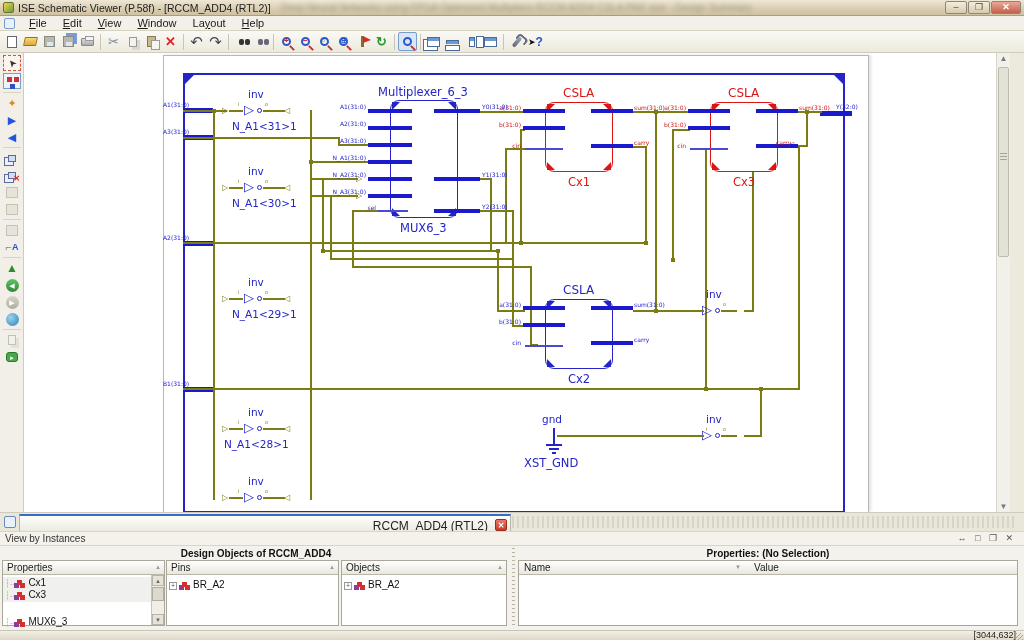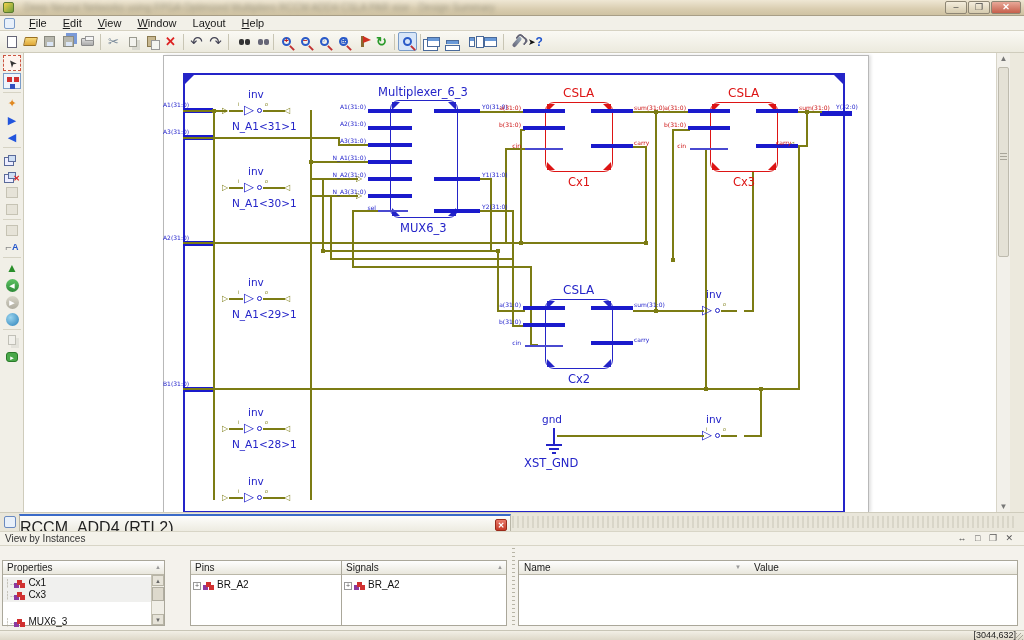--- a/index.html
+++ b/index.html
@@ -108,21 +108,21 @@
   .gate .t2 { position:absolute; left:62px; top:4px; font-size:8px; color:#7c7c14; line-height:8px; }
   .gnd-stem { position:absolute; background:#2424c8; }
 
   
   #tabbar { position:absolute; left:0; top:512px; width:1024px; height:19px; background:#e9e6da; border-top:1px solid #cfccbc; }
   #tabbar .dots { position:absolute; left:512px; top:3px; width:505px; height:12px;
     background:repeating-linear-gradient(90deg,#c8c5b6 0 2px, transparent 2px 5px); opacity:.5; }
   .tabico { position:absolute; left:4px; top:3px; width:12px; height:12px; background:#e8f0fa; border:1px solid #6a8ac0; border-radius:2px; }
   #doctab { position:absolute; left:19px; top:1px; width:492px; height:18px; background:linear-gradient(#fdfdfb,#eceadf);
     border:1px solid #b8b5a6; border-top:2px solid #3a6ac8; border-bottom:none; }
-  #doctab .tlab { position:absolute; left:0; right:22px; top:3px; text-align:left; font-size:16px; color:#222; }
+  #doctab .tlab { position:absolute; left:0; right:22px; top:3px; text-align:right; font-size:12px; color:#222; }
   #doctab .tclose { position:absolute; right:3px; top:3px; width:12px; height:12px; background:linear-gradient(#e87a6a,#c63a28);
     border:1px solid #9a2a1a; border-radius:2px; color:#fff; font-size:8px; font-weight:bold; text-align:center; line-height:11px; }
 
   #catbar { position:absolute; left:0; top:531px; width:1024px; height:15px; background:#f4f2ea; border-top:1px solid #d8d5c6; border-bottom:1px solid #d8d5c6; }
   #catbar .cap { position:absolute; left:5px; top:1px; font-size:10px; color:#333; }
   #catbar .cics { position:absolute; right:8px; top:1px; font-size:9px; color:#555; letter-spacing:3px; }
 
   #panels { position:absolute; left:0; top:546px; width:1024px; height:84px; background:#f4f2ec; }
   .phead { position:absolute; top:2px; font-size:10px; font-weight:bold; color:#111; text-align:center; }
   .lbox { position:absolute; top:14px; height:66px; background:#fff; border:1px solid #aaa79a; }
@@ -145,20 +145,21 @@
   #statusbar .gripper { position:absolute; right:1px; top:2px; width:7px; height:7px;
     background:repeating-linear-gradient(135deg,#a8a598 0 1px, transparent 1px 3px); }
 </style>
 </head>
 <body>
 
 <div id="app">
 
   <div id="titlebar">
     <span class="appico"></span>
+    <span class="ttext">ISE Schematic Viewer (P.58f) - [RCCM_ADD4 (RTL2)]</span>
     <span class="redacted">Deep Neural Networks using FPGA Optimized Multipliers RCCM ADD4 CSLA PAR xise - Design Summary</span>
   </div>
   <div id="winctl">
     <span class="wbtn">‒</span>
     <span class="wbtn">❐</span>
     <span class="wbtn close">✕</span>
   </div>
 
   <div id="menubar">
     <span class="mico"></span>
@@ -458,21 +459,21 @@
         <span class="t1">▷</span>
           <span class="wl"></span>
           <span class="pi">i</span>
           <span class="g">▷</span>
           <span class="bub"></span>
           <span class="po">o</span>
           <span class="wr"></span>
           <span class="t2">◁</span>
       </div>
       <div class="slabel" style="left:248px;top:406px">inv</div>
-      <div class="slabel" style="left:232px;top:438px">N_A1&lt;28&gt;1</div>
+      <div class="slabel" style="left:224px;top:438px">N_A1&lt;28&gt;1</div>
 
       <div class="gate" style="left:222px;top:490px">
         <span class="t1">▷</span>
           <span class="wl"></span>
           <span class="pi">i</span>
           <span class="g">▷</span>
           <span class="bub"></span>
           <span class="po">o</span>
           <span class="wr"></span>
           <span class="t2">◁</span>
@@ -609,41 +610,43 @@
     </div>
     <span class="dots"></span>
   </div>
 
   <div id="catbar">
     <span class="cap">View by Instances</span>
     <span class="cics">↔ □ ❐ ✕</span>
   </div>
 
   <div id="panels">
+    <div class="phead" style="left:0;width:512px">Design Objects of RCCM_ADD4</div>
+    <div class="phead" style="left:518px;width:500px">Properties: (No Selection)</div>
 
     <div class="lbox" style="left:2px;width:163px">
       <div class="lhdr"><span>Properties</span><span class="sort">▲</span></div>
       <div class="lrow" style="top:16px;background:#f0f0ee"><span class="treed">&nbsp;┆--</span><span class="inst-ic"></span><span>Cx1</span></div>
       <div class="lrow" style="top:29px"><span class="treed">&nbsp;┆--</span><span class="inst-ic"></span><span>Cx2</span></div>
       <div class="lrow" style="top:28px;background:#f0f0ee"><span class="treed">&nbsp;┆--</span><span class="inst-ic"></span><span>Cx3</span></div>
       <div class="lrow" style="top:55px"><span class="treed">&nbsp;┆--</span><span class="inst-ic"></span><span>MUX6_3</span></div>
       <div class="minisb">
         <span class="a" style="top:0">▲</span>
         <span style="position:absolute;left:0;top:12px;width:12px;height:14px;background:#ddd9cc;border:1px solid #b0ada0"></span>
         <span class="a" style="bottom:0">▼</span>
       </div>
     </div>
 
-    <div class="lbox" style="left:190px;width:173px">
+    <div class="lbox" style="left:166px;width:173px">
       <div class="lhdr"><span>Pins</span><span class="sort">▲</span></div>
       <div class="lrow" style="top:18px"><span class="expand">+</span><span class="inst-ic"></span><span>BR_A2</span></div>
     </div>
 
     <div class="lbox" style="left:341px;width:166px">
-      <div class="lhdr"><span>Signals</span><span class="sort">▲</span></div>
+      <div class="lhdr"><span>Objects</span><span class="sort">▲</span></div>
       <div class="lrow" style="top:18px"><span class="expand">+</span><span class="inst-ic"></span><span>BR_A2</span></div>
     </div>
 
     <div class="vdots" style="left:512px;top:2px;height:78px"></div>
 
     <div id="props-table">
       <div class="col" style="left:230px;right:0"><span>Value</span></div>
       <div class="col" style="left:0;width:230px"><span>Name</span><span class="sort" style="right:8px">▼</span></div>
     </div>
   </div>

